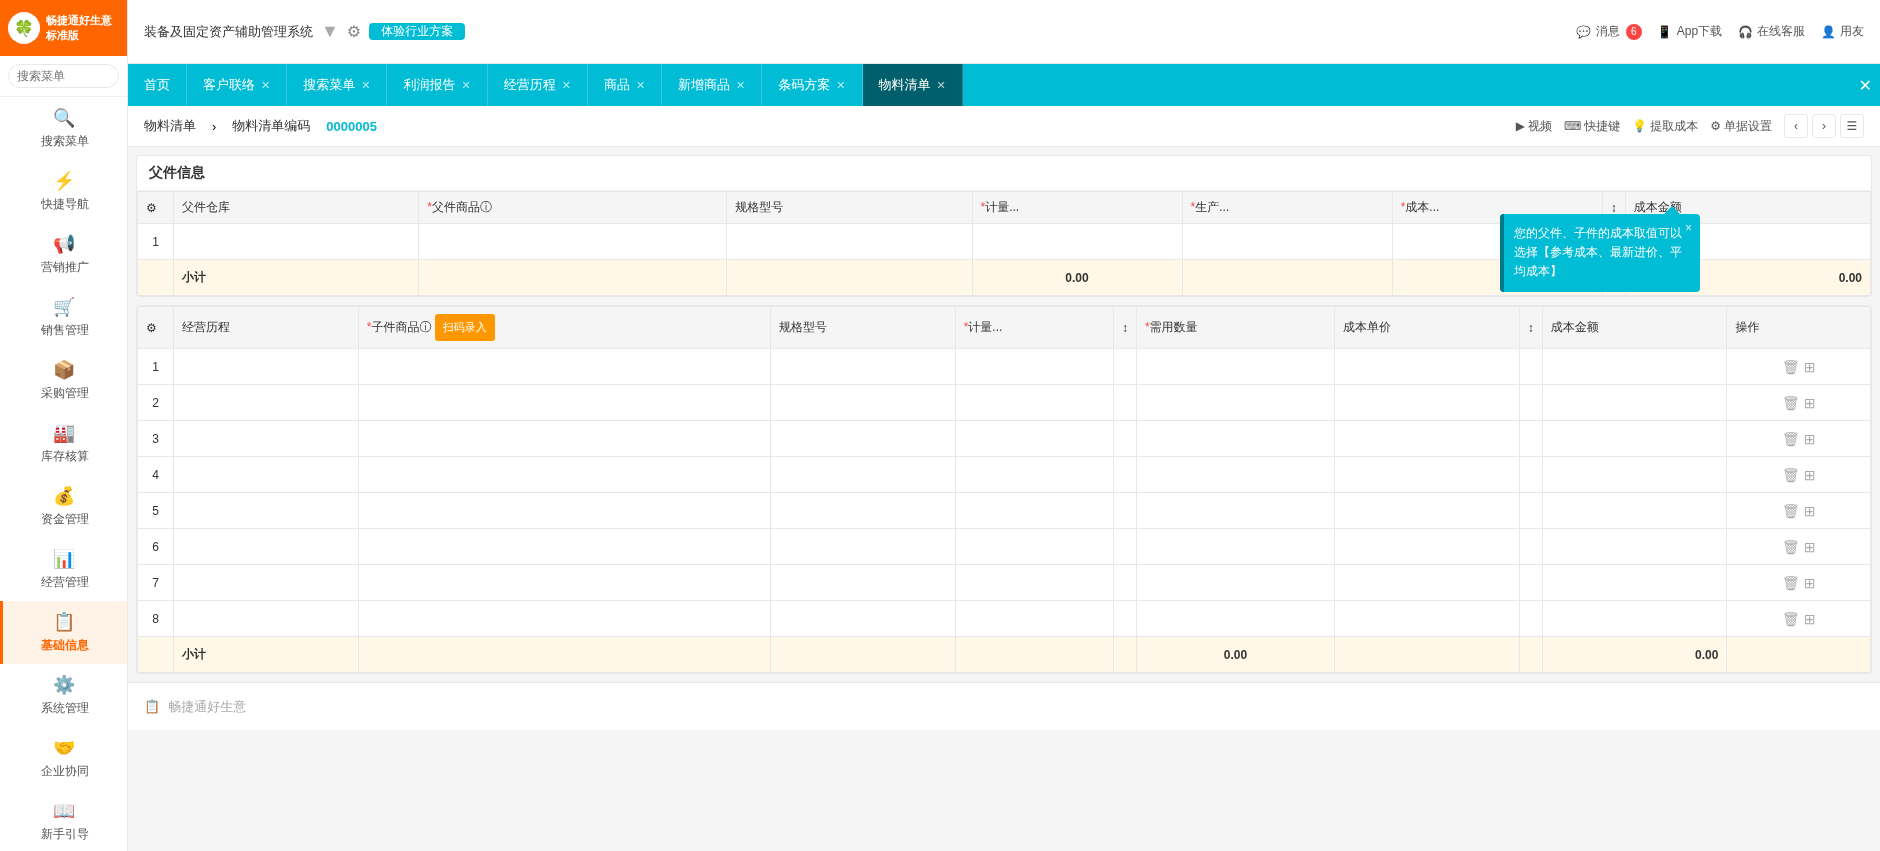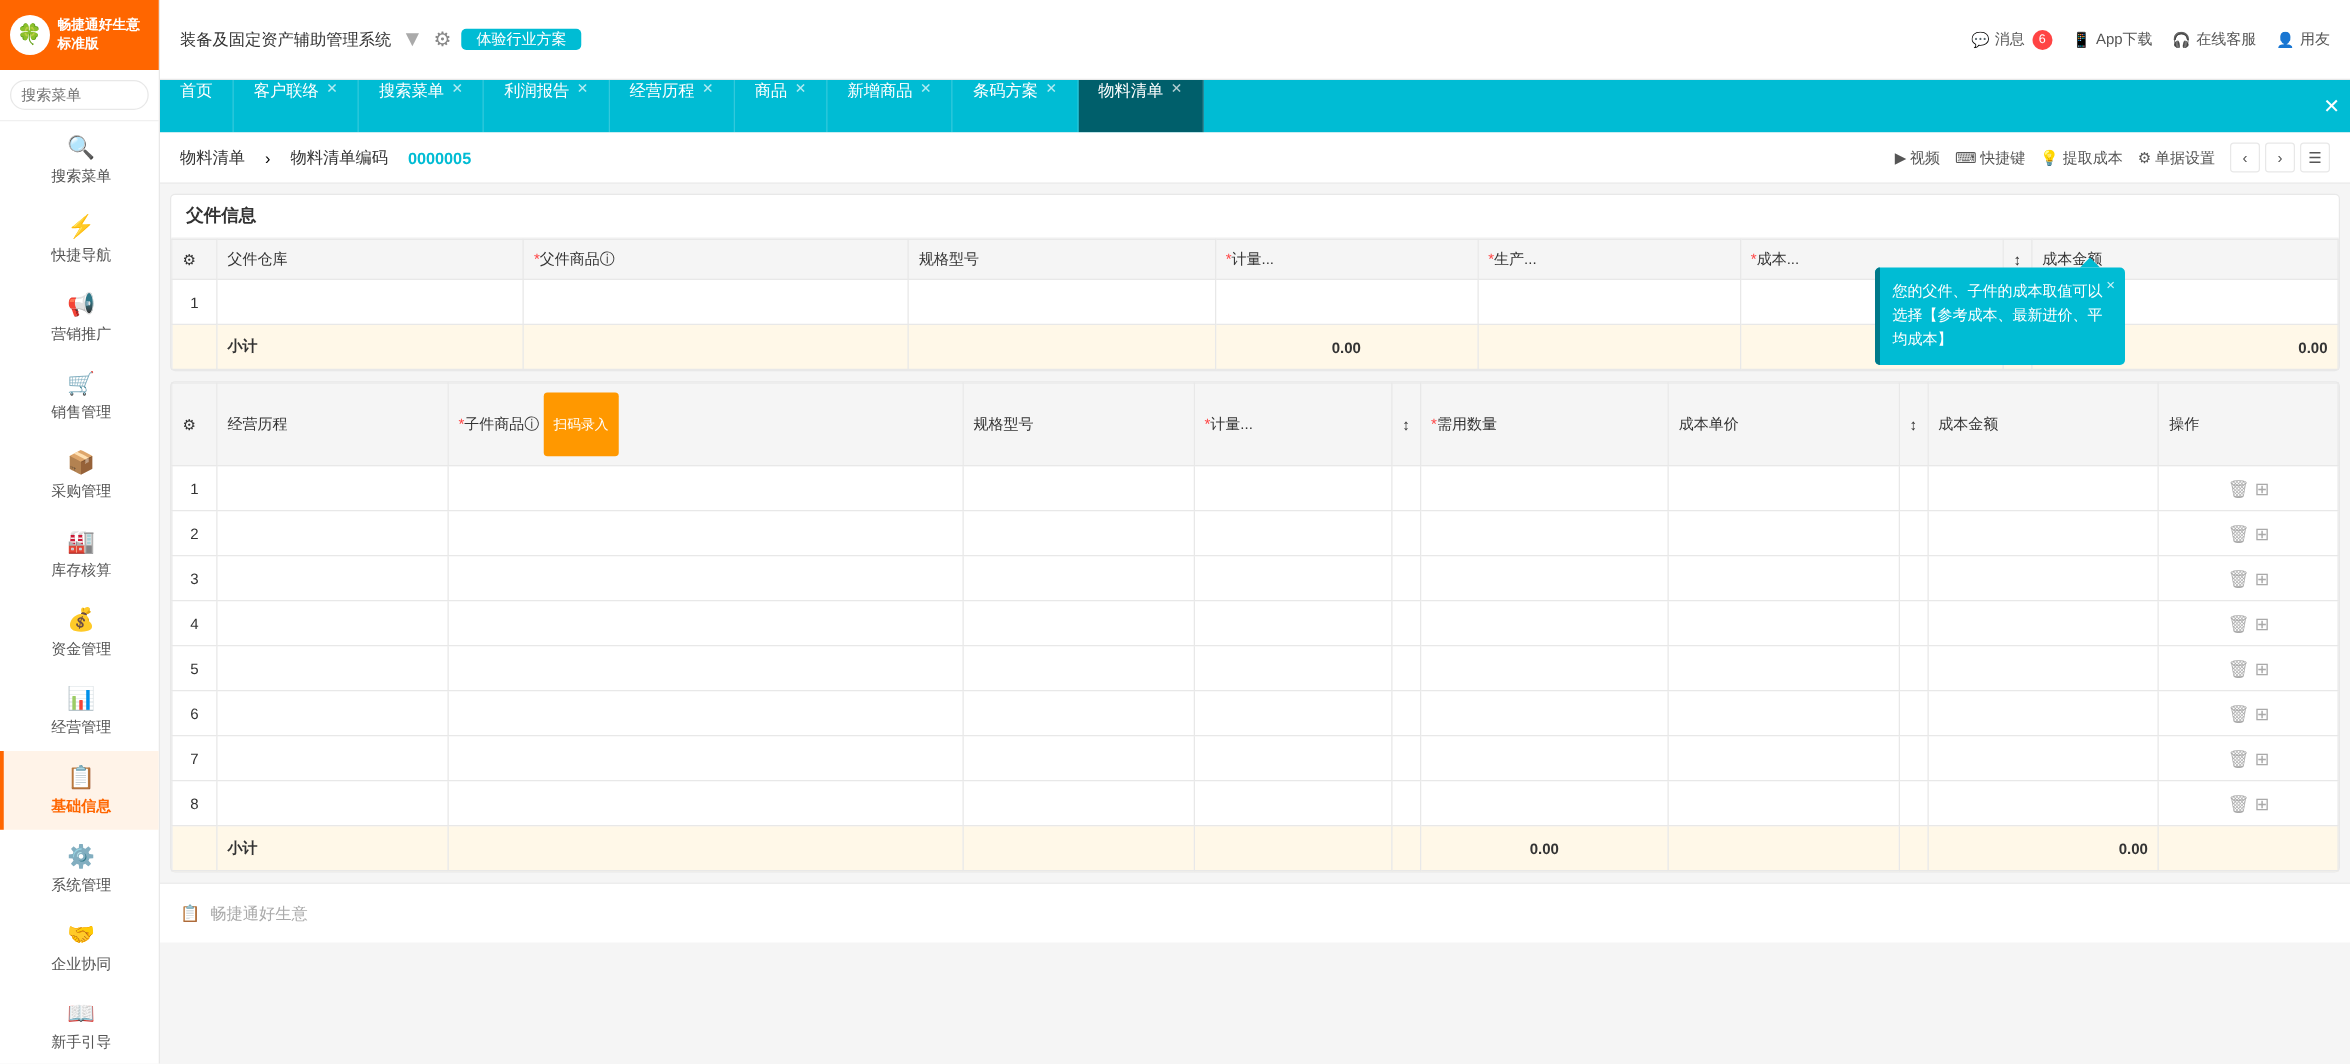--- a/index.html
+++ b/index.html
@@ -112,21 +112,21 @@
       display: flex;
       align-items: center;
       height: 42px;
       flex-shrink: 0;
       overflow: hidden;
     }
     .nav-tab {
       padding: 0 16px;
       height: 100%;
       display: flex;
-      align-items: flex-start;
+      align-items: center;
       color: #fff;
       font-size: 13px;
       cursor: pointer;
       white-space: nowrap;
       gap: 6px;
       border-right: 1px solid rgba(255,255,255,0.2);
     }
     .nav-tab.active { background: rgba(0,0,0,0.15); }
     .nav-tab .close-x { font-size: 11px; opacity: 0.7; }
     .nav-tab.material-list { background: #005f6b; }
@@ -182,21 +182,21 @@
       background: #fff8e8;
       font-weight: bold;
     }
     .settings-th { width: 36px; text-align: center; }
     .row-num { color: #aaa; text-align: center; width: 32px; }
     .btn-scan {
       background: #ff9800;
       color: #fff;
       border: none;
       border-radius: 3px;
-      padding: 18px 8px;
+      padding: 6px 8px;
       font-size: 11px;
       cursor: pointer;
     }
     .action-icons { display: flex; gap: 4px; justify-content: center; }
     .action-icon { cursor: pointer; color: #aaa; font-size: 14px; }
 
     
     .tooltip-box {
       position: absolute;
       background: #00bcd4;

